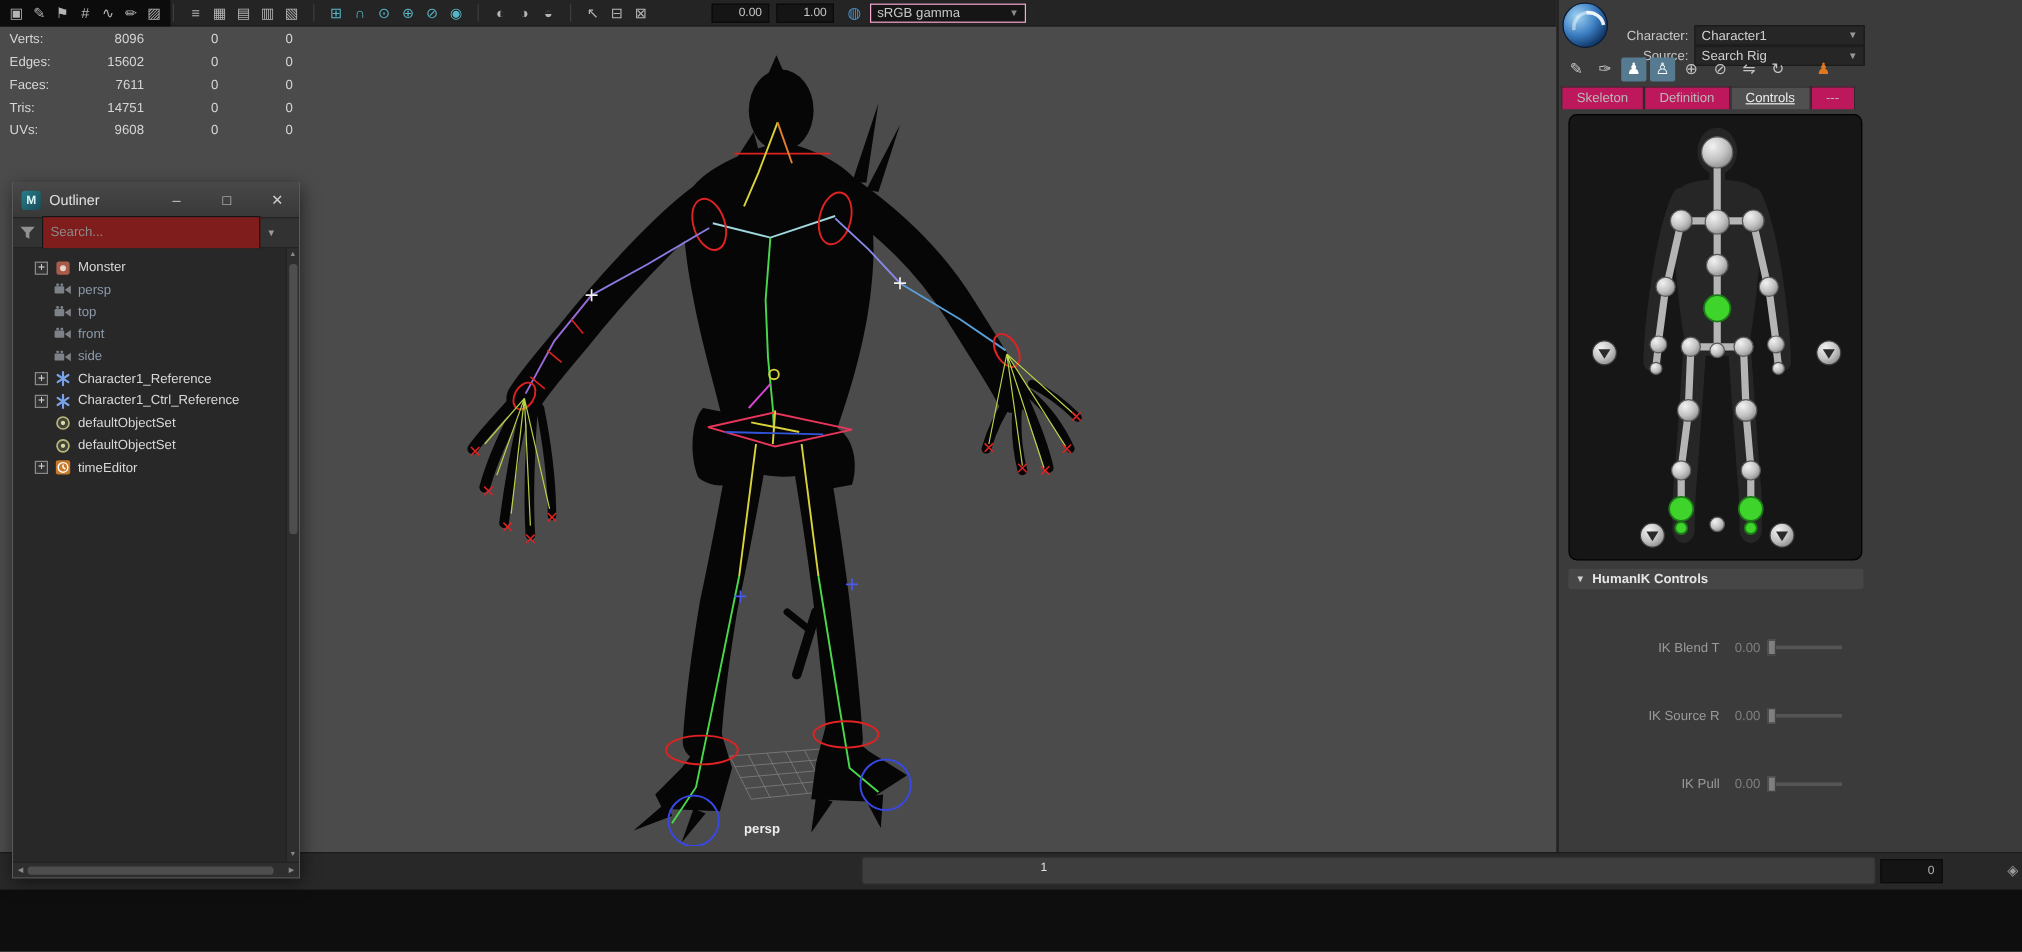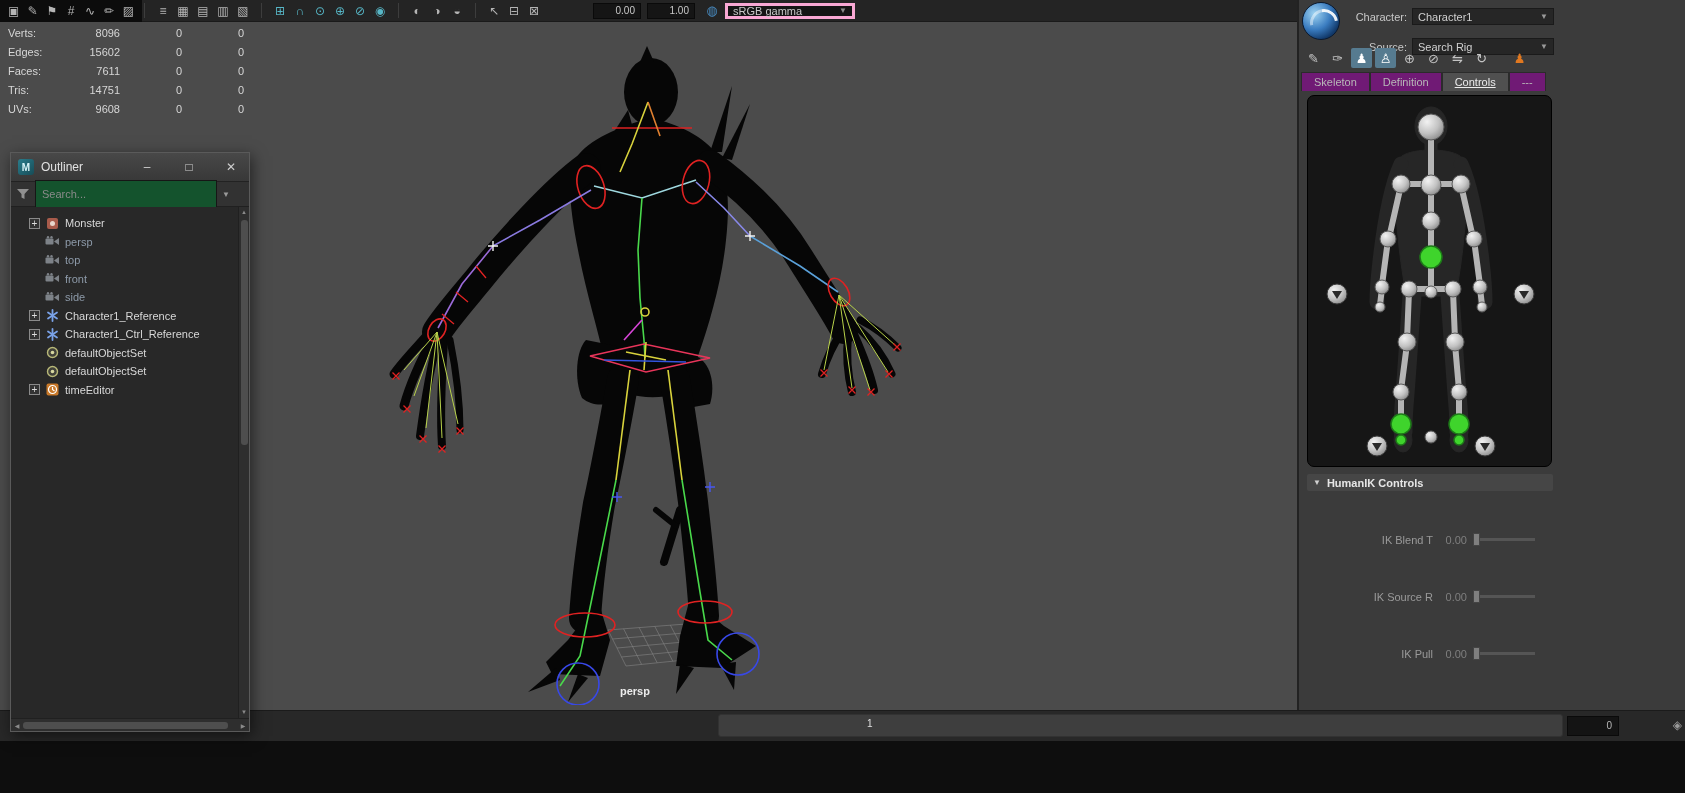--- a/index.html
+++ b/index.html
@@ -15,21 +15,21 @@
   
   .status-line{position:absolute;left:0;top:0;width:1297px;height:22px;background:#242424;display:flex;align-items:center;z-index:6;border-bottom:1px solid #1a1a1a;}
   .sl-group{display:flex;align-items:center;height:22px;padding:0 6px;}
   .sl-group.dark{background:#0c0c0c;width:142px;justify-content:space-between;padding:0 4px;}
   .sl-sep{width:1px;height:15px;background:#3d3d3d;margin:0 2px;}
   .sl-icon{width:20px;height:18px;display:flex;align-items:center;justify-content:center;color:#b5b5b5;font-size:12px;cursor:default;}
   .sl-group.teal .sl-icon{color:#57b6c6;}
   .sl-icon.cm{color:#4a90c8;font-size:13px;margin-left:4px;}
   .sl-fields{display:flex;align-items:center;margin-left:40px;}
   .sl-field{width:48px;height:16px;background:#151515;border:1px solid #0a0a0a;color:#c8c8c8;text-align:right;padding:1px 5px;font-size:10px;margin:0 3px;}
-  .sl-dropdown{width:130px;height:16px;background:#151515;border:3px solid #f9a8d4;display:flex;align-items:center;padding:0 5px;margin-left:3px;color:#c8c8c8;}
+  .sl-dropdown{width:130px;height:16px;background:#151515;border:1px solid #f9a8d4;display:flex;align-items:center;padding:0 5px;margin-left:3px;color:#c8c8c8;}
   .sl-dropdown .arrow{margin-left:auto;color:#8a8a8a;font-size:8px;}
 
   
   .viewport{position:absolute;left:0;top:22px;width:1297px;height:688px;background:#4b4b4b;z-index:1;overflow:hidden;}
   .hud{position:absolute;left:8px;top:2px;z-index:2;}
   .hud-row{display:flex;height:18.8px;align-items:center;color:#d6d6d6;}
   .hud-label{width:46px;}
   .hud-v1{width:66px;text-align:right;}
   .hud-v2{width:62px;text-align:right;}
   .hud-v3{width:62px;text-align:right;}
@@ -37,21 +37,21 @@
   .persp-label{position:absolute;left:620px;top:663px;color:#ececec;font-weight:bold;font-size:11px;}
 
   
   .outliner{position:absolute;left:10px;top:152px;width:240px;height:580px;background:#282828;border:1px solid #5a5a5a;box-shadow:2px 4px 14px rgba(0,0,0,.55);z-index:10;display:flex;flex-direction:column;}
   .ol-titlebar{height:29px;background:linear-gradient(#484848,#383838);display:flex;align-items:center;padding:0 7px;border-bottom:1px solid #222;flex:0 0 auto;}
   .ol-wicon{width:16px;height:16px;background:linear-gradient(135deg,#2a7d8c,#174c57);border-radius:3px;color:#d8f4f8;font-size:10px;font-weight:bold;display:flex;align-items:center;justify-content:center;}
   .ol-title{margin-left:7px;color:#e2e2e2;font-size:12px;}
   .ol-controls{margin-left:auto;display:flex;gap:28px;padding-right:4px;}
   .ol-ctl{color:#cfcfcf;font-size:12px;width:14px;text-align:center;cursor:default;}
   .ol-search-row{height:25px;display:flex;align-items:center;gap:5px;padding:3px 5px;background:#323232;border-bottom:1px solid #202020;flex:0 0 auto;}
-  .ol-search{flex:1;height:28px;background:#14532d;border:1px solid #161616;color:#b8b8b8;font-size:11px;padding:0 6px;font-family:inherit;outline:none;}
+  .ol-search{flex:1;height:28px;background:#7f1d1d;border:1px solid #161616;color:#b8b8b8;font-size:11px;padding:0 6px;font-family:inherit;outline:none;}
   .ol-search::placeholder{color:#8a8a8a;}
   .ol-search-arrow{color:#999;font-size:8px;margin-right:14px;}
   .ol-tree{flex:1;position:relative;background:#282828;padding-top:7px;}
   .tree-row{height:18.5px;display:flex;align-items:center;padding-left:18px;cursor:default;}
   .toggle{width:11px;height:11px;border:1px solid #8a8a8a;background:#333;color:#ddd;font-size:10px;line-height:9px;text-align:center;margin-right:4px;flex:0 0 auto;}
   .toggle:empty{border:none;background:none;}
   .tico{width:16px;margin-right:5px;display:flex;justify-content:center;align-items:center;flex:0 0 auto;}
   .tico.dim{opacity:.75;}
   .tlabel{color:#d8d8d8;white-space:nowrap;}
   .tlabel.dim{color:#8d9aa9;}
@@ -61,30 +61,30 @@
   .ol-hscroll{height:13px;background:#2e2e2e;border-top:1px solid #202020;display:flex;align-items:center;flex:0 0 auto;}
   .ol-hscroll .sa{color:#8a8a8a;font-size:6px;width:12px;text-align:center;}
   .ol-hthumb{width:205px;height:7px;background:#4e4e4e;border-radius:3px;}
 
   
   .right-panel{position:absolute;left:1297px;top:0;width:388px;height:710px;background:#3b3b3b;border-left:2px solid #222;z-index:6;}
   .cc-header{position:relative;height:46px;}
   .cc-logo{position:absolute;left:3px;top:2px;width:38px;height:38px;border-radius:50%;background:radial-gradient(circle at 32% 30%,#9fd4f2,#3a7cc0 45%,#123a6b 75%,#0a2446);border:1px solid #0a1a30;}
   .cc-logo::after{content:"";position:absolute;left:7px;top:6px;width:22px;height:22px;border-radius:50%;border:3px solid transparent;border-top-color:rgba(255,255,255,.9);border-left-color:rgba(255,255,255,.45);transform:rotate(35deg);}
   .cc-row{position:absolute;left:44px;display:flex;align-items:center;}
-  .cc-row.r1{top:8px;justify-content:flex-end;} .cc-row.r2{top:38px;}
+  .cc-row.r1{top:21px;justify-content:flex-end;} .cc-row.r2{top:38px;}
   .cc-label{width:64px;text-align:right;color:#c8c8c8;margin-right:5px;}
   .cc-dropdown{width:142px;height:17px;background:#262626;border:1px solid #1a1a1a;display:flex;align-items:center;padding:0 5px;color:#d0d0d0;}
   .cc-dropdown .arrow{margin-left:auto;color:#999;font-size:8px;}
   .cc-iconrow{position:absolute;left:4px;top:48px;display:flex;align-items:center;gap:3px;}
   .cc-ic{width:21px;height:20px;display:flex;align-items:center;justify-content:center;color:#c4c4c4;font-size:13px;border-radius:2px;cursor:default;}
   .cc-ic.active{background:var(--selection-blue,#567b90);color:#fff;}
   .cc-ic.orange{color:var(--stance-orange,#e07820);margin-left:14px;}
   .cc-tabs{position:absolute;left:2px;top:72px;display:flex;height:19px;}
-  .cc-tab{padding:0 12px;display:flex;align-items:center;background:#701a75;border:1px solid #2b2b2b;border-bottom:none;color:#b8b8b8;cursor:default;}
+  .cc-tab{padding:0 12px;display:flex;align-items:center;background:#be185d;border:1px solid #2b2b2b;border-bottom:none;color:#b8b8b8;cursor:default;}
   .cc-tab.active{background:#505050;color:#ececec;text-decoration:underline;}
   .cc-bodymap{position:absolute;left:8px;top:95px;width:245px;height:372px;background:#161616;border:1px solid #000;border-radius:7px;}
   .cc-sect-header{position:absolute;left:8px;top:474px;width:246px;height:17px;background:#464646;border-radius:2px;display:flex;align-items:center;gap:6px;padding-left:6px;}
   .cc-sect-header .tri{color:#d0d0d0;font-size:8px;}
   .cc-sect-header .ttl{color:#e6e6e6;font-weight:bold;}
   .cc-sliders{position:absolute;left:0;top:493px;width:260px;}
   .slider-row{display:flex;align-items:center;height:21px;margin-top:36px;}
   .sl-label{flex:0 0 134px;text-align:right;color:#9a9a9a;}
   .sl-val{flex:0 0 40px;text-align:right;padding-right:6px;color:#7f7f7f;}
   .sld{position:relative;width:62px;height:13px;display:flex;align-items:center;}

